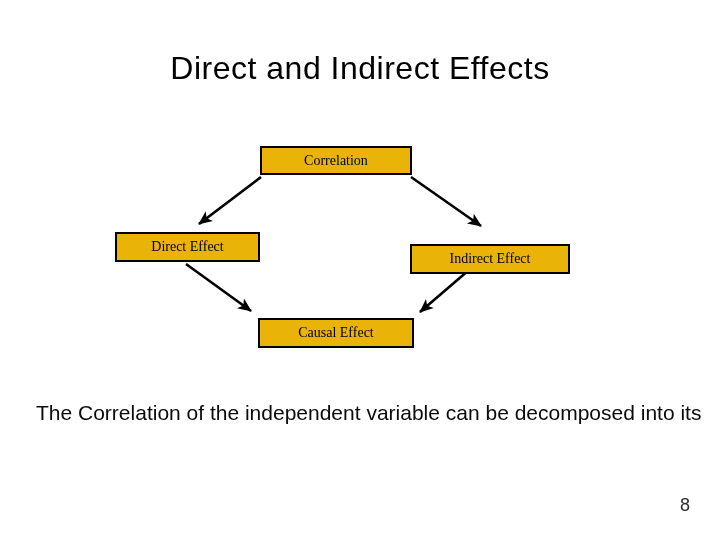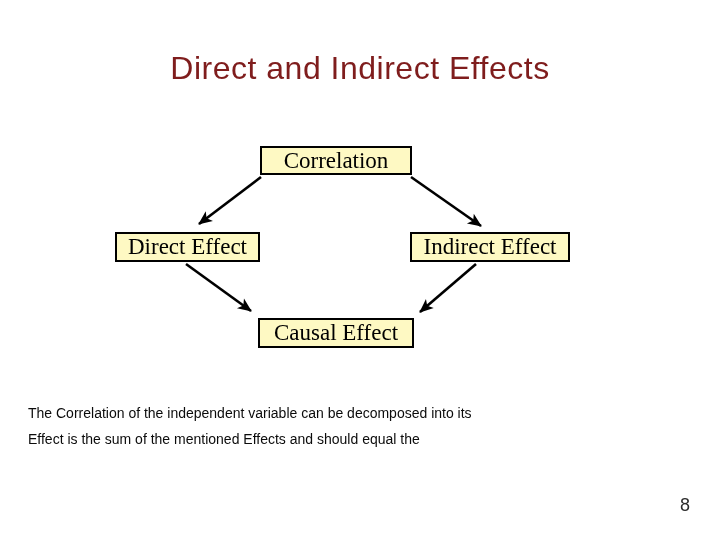--- a/index.html
+++ b/index.html
@@ -18,51 +18,51 @@
   }
   .slide-title {
     position: absolute;
     top: 50px;
     left: 0;
     width: 720px;
     text-align: center;
     font-size: 32px;
     font-weight: 400;
     letter-spacing: 0.5px;
-    color: #7f1d1d;
+    color: #000000;
   }
   .node {
     position: absolute;
     box-sizing: border-box;
     border: 2px solid #000000;
-    background: #fef9c3;
+    background: #eab308;
     display: flex;
     align-items: center;
     justify-content: center;
     font-family: "Liberation Serif", serif;
-    font-size: 23px;
+    font-size: 14px;
     color: #000000;
     white-space: nowrap;
   }
   .node-correlation    { left: 260px; top: 146px; width: 152px; height: 29px; }
   .node-direct-effect  { left: 115px; top: 232px; width: 145px; height: 30px; text-align: center; }
-  .node-indirect-effect{ left: 410px; top: 232px; width: 160px; height: 30px; }
+  .node-indirect-effect{ left: 410px; top: 244px; width: 160px; height: 30px; }
   .node-causal-effect  { left: 258px; top: 318px; width: 156px; height: 30px; align-items: center; }
   .arrows-layer {
     position: absolute;
     left: 0; top: 0;
     width: 728px; height: 546px;
     pointer-events: none;
   }
   .body-text {
     position: absolute;
-    left: 28px;
+    left: 36px;
     top: 400px;
     width: 688px;
-    font-size: 14px;
+    font-size: 21px;
     line-height: 26px;
     color: #0b0b0b;
   }
   .body-line {
     white-space: pre;
   }
   .page-number {
     position: absolute;
     top: 495px;
     left: 650px;
@@ -102,18 +102,17 @@
   <div class="node node-indirect-effect">
     <span>Indirect Effect</span>
   </div>
 
   <div class="node node-causal-effect">
     <span>Causal Effect</span>
   </div>
 
   <div class="body-text">
     <div class="body-line">The Correlation of the independent variable can be decomposed into its</div>
-    <div class="body-line">Effect is the sum of the mentioned Effects and should equal the</div>
   </div>
 
   <div class="page-number">8</div>
 
 </div>
 
 </body></html>

